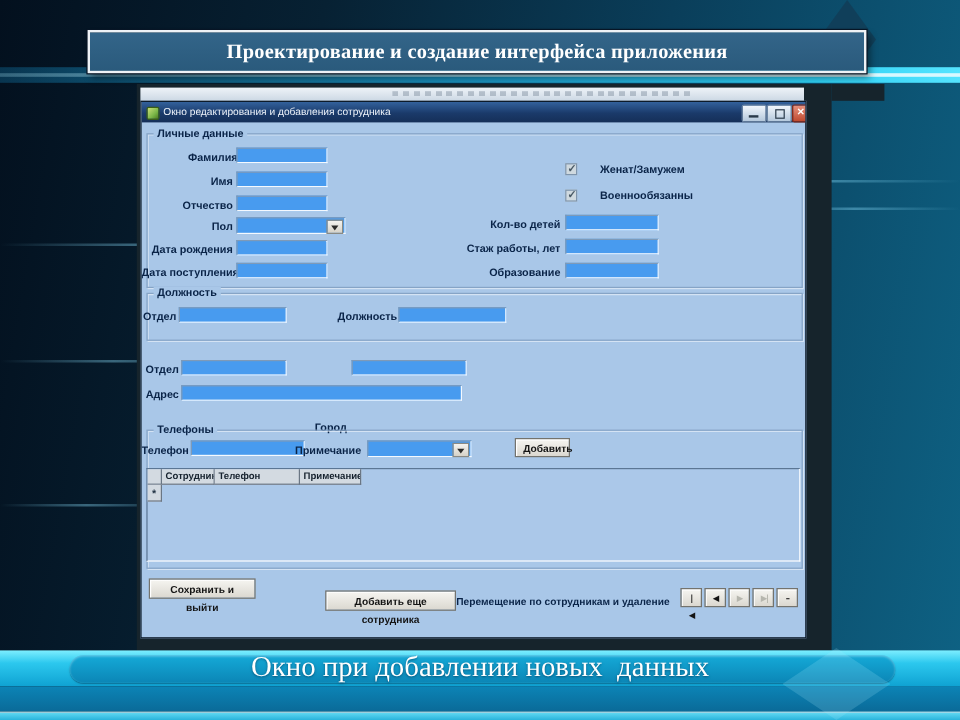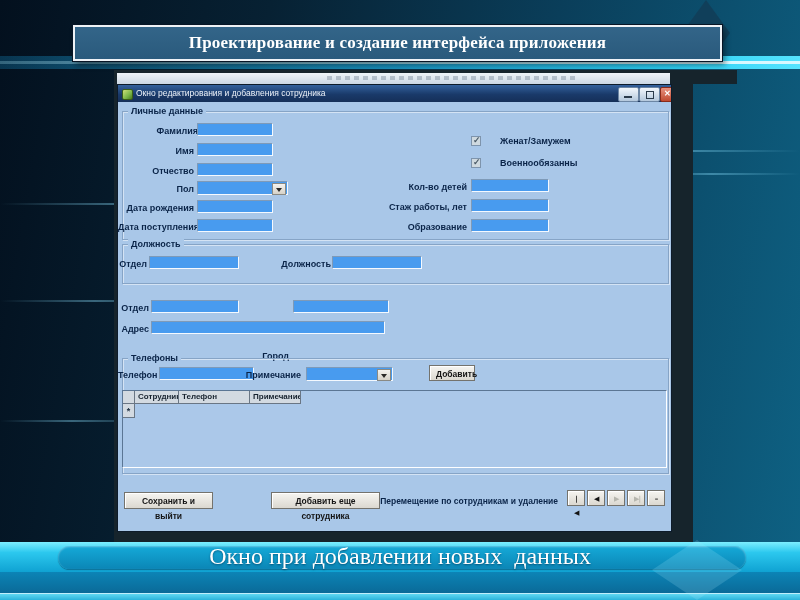--- a/index.html
+++ b/index.html
@@ -207,21 +207,21 @@
     <button class="abs btn btn-add" style="left:311px;top:280px;width:46px;height:16px;">Добавить</button>
 
     <div class="abs dtable">
       <span class="th corner"></span>
       <span class="th" style="left:12px;width:44px;">Сотрудник</span>
       <span class="th" style="left:56px;width:71px;">Телефон</span>
       <span class="th" style="left:127px;width:51px;">Примечание</span>
       <span class="newrow">*</span>
     </div>
 
-    <button class="abs btn btn-footer" style="left:6px;top:407px;width:89px;height:17px;">Сохранить и выйти</button>
+    <button class="abs btn btn-footer" style="left:6px;top:397px;width:89px;height:17px;">Сохранить и выйти</button>
     <button class="abs btn btn-footer" style="left:113px;top:407px;width:109px;height:17px;margin-left:40px;">Добавить еще сотрудника</button>
     <span class="abs nav-label" style="left:260px;top:411px;width:180px;">Перемещение по сотрудникам и удаление</span>
     <button class="abs btn nav" style="left:449px;top:405px;">|◀</button>
     <button class="abs btn nav" style="left:469px;top:405px;">◀</button>
     <button class="abs btn nav dis" style="left:489px;top:405px;">▶</button>
     <button class="abs btn nav dis" style="left:509px;top:405px;">▶|</button>
     <button class="abs btn nav" style="left:529px;top:405px;">–</button>
   </div>
 
   <div class="abs band-bottom"></div>

